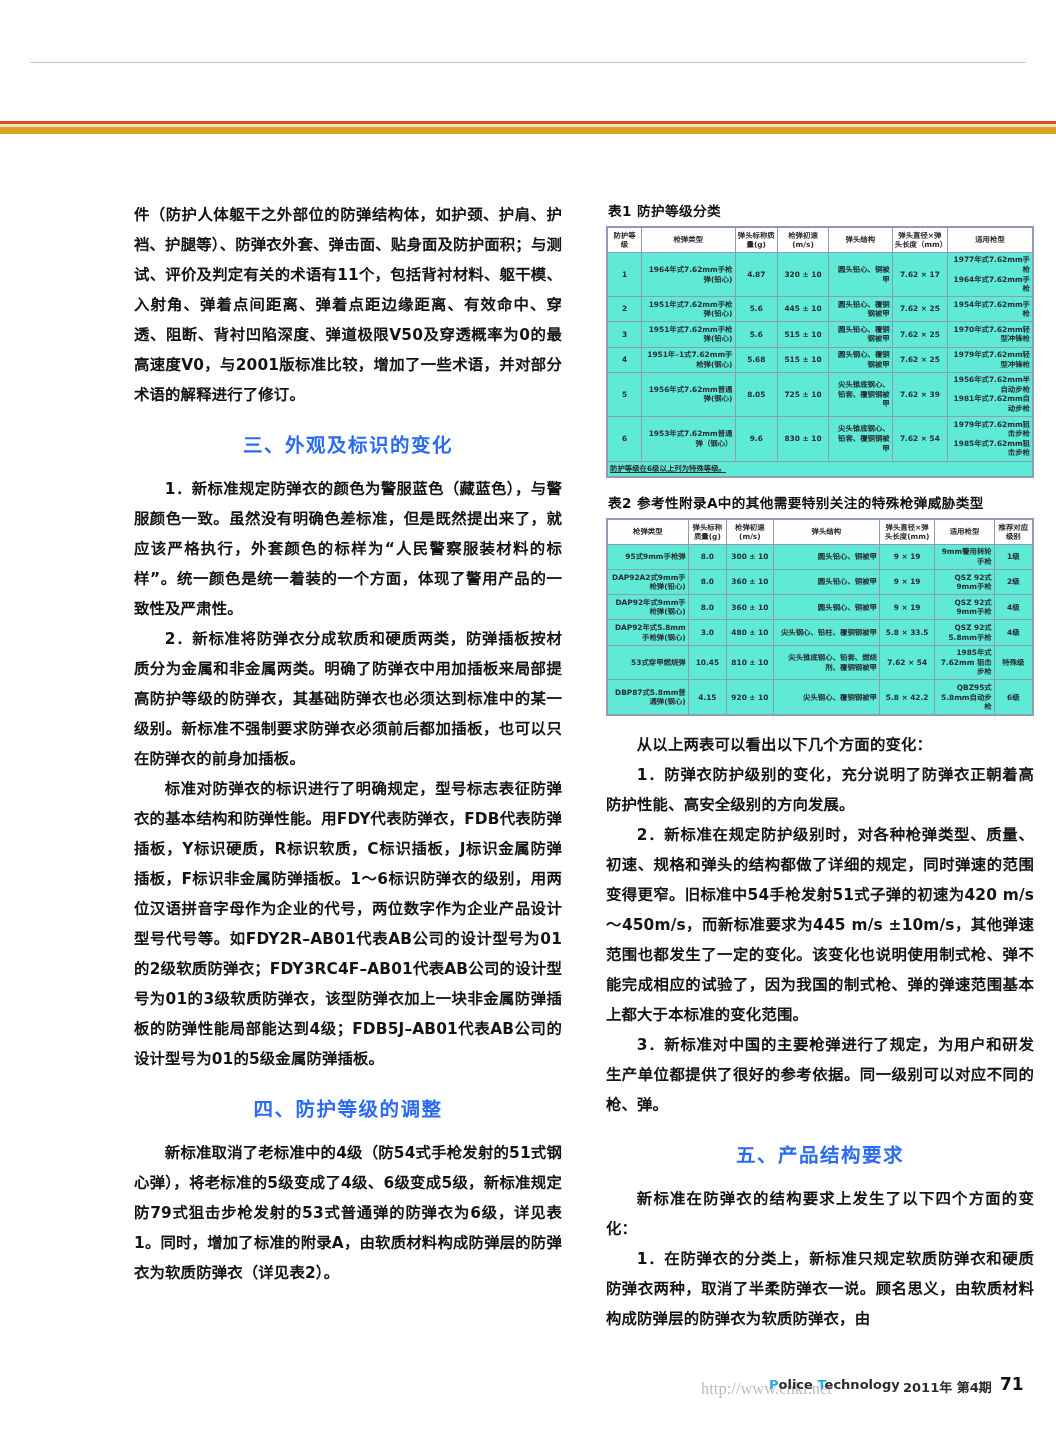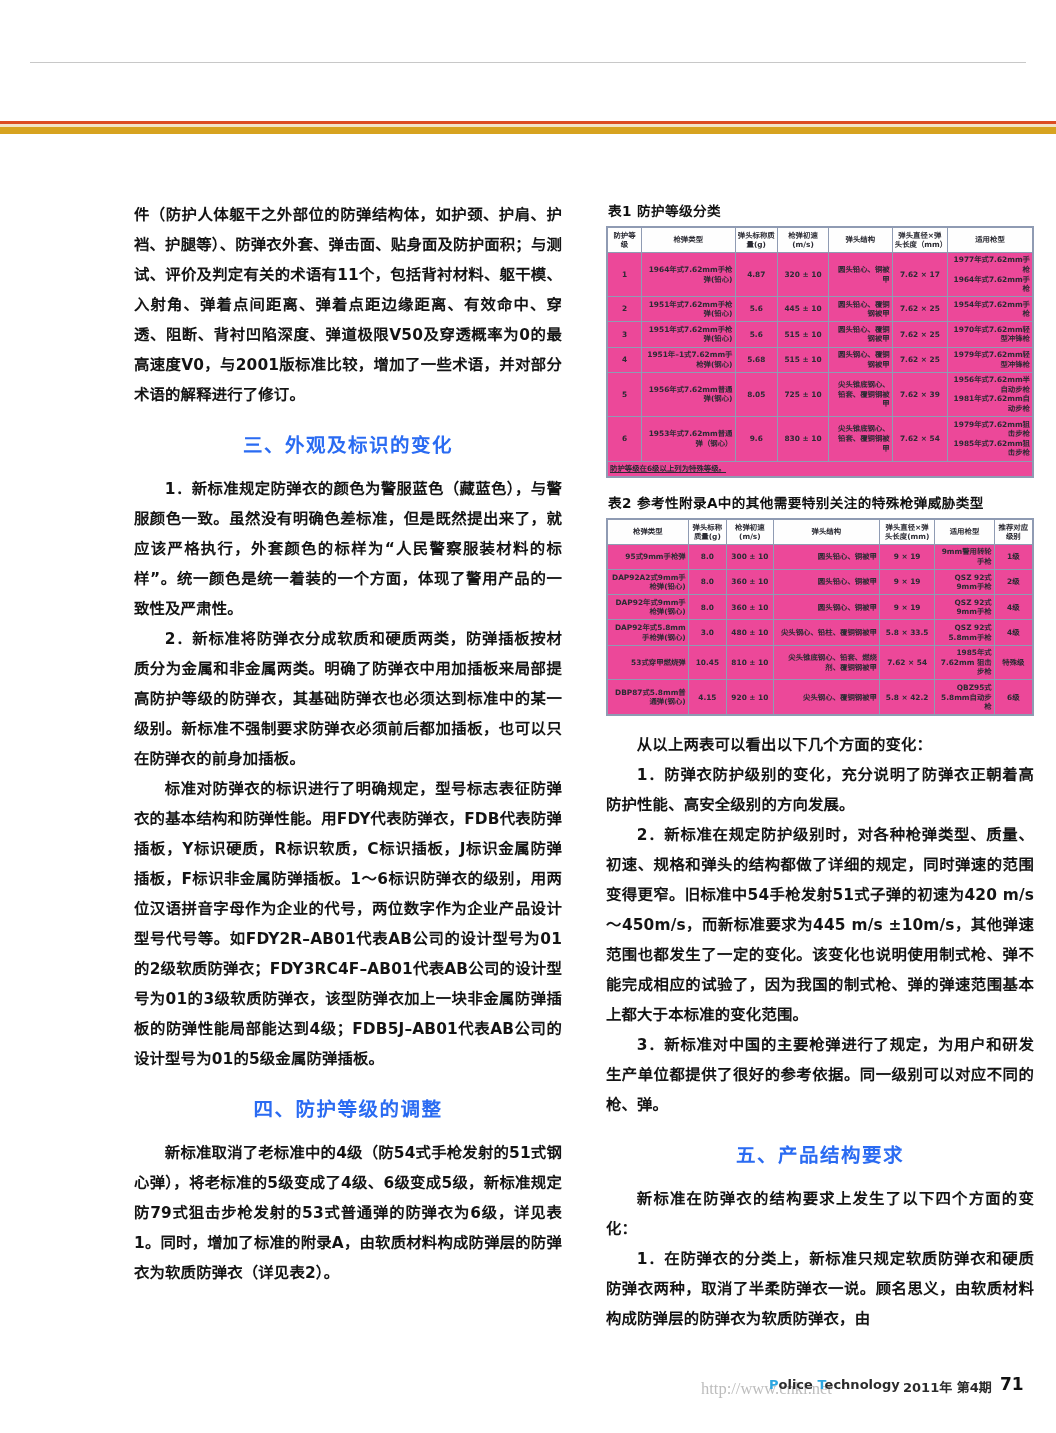--- a/index.html
+++ b/index.html
@@ -77,21 +77,21 @@
     margin: 0 0 6px 2px;
     letter-spacing: 0.4px;
   }
   table.data {
     border-collapse: collapse;
     width: 100%;
     table-layout: fixed;
     font-size: 7.4px;
     line-height: 9.6px;
     color: #2b2b33;
-    background: #ec4899;
+    background: #5eead4;
   }
   table.data th, table.data td {
     border: 0.7px solid #8f9bb3;
     padding: 2.5px 2px;
     vertical-align: middle;
     font-weight: 600;
   }
   table.data th {
     text-align: center;
     background: #fefefe;

